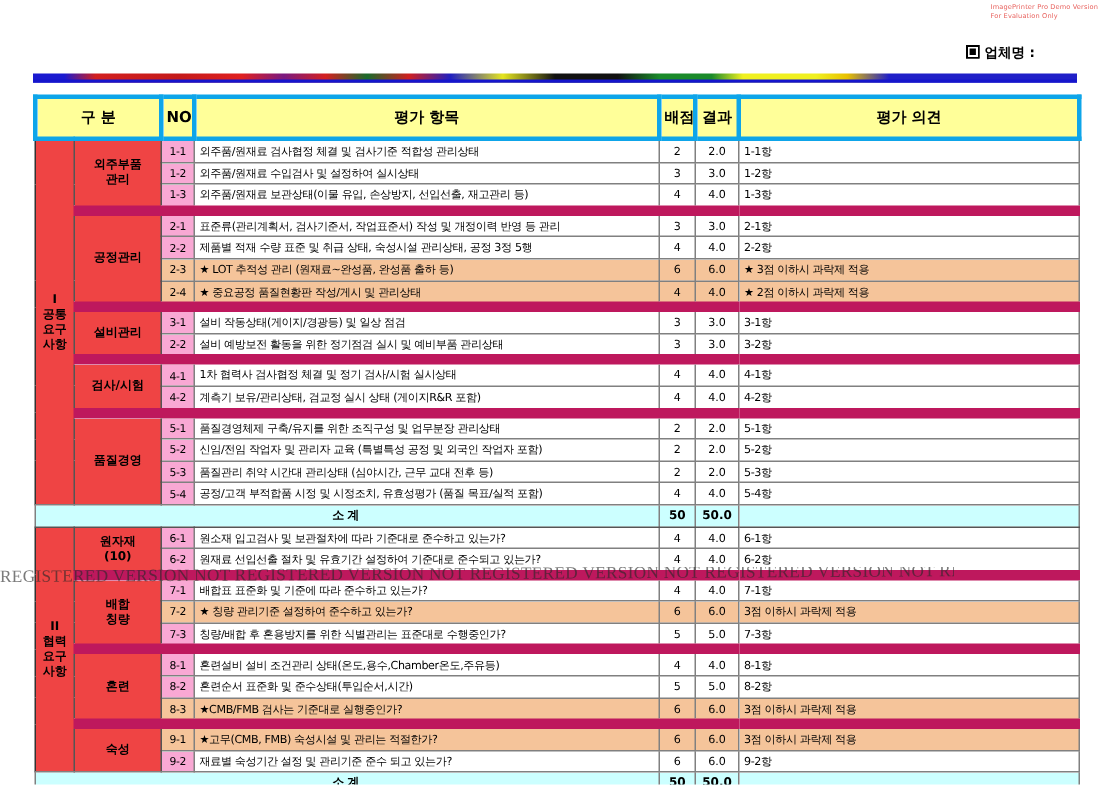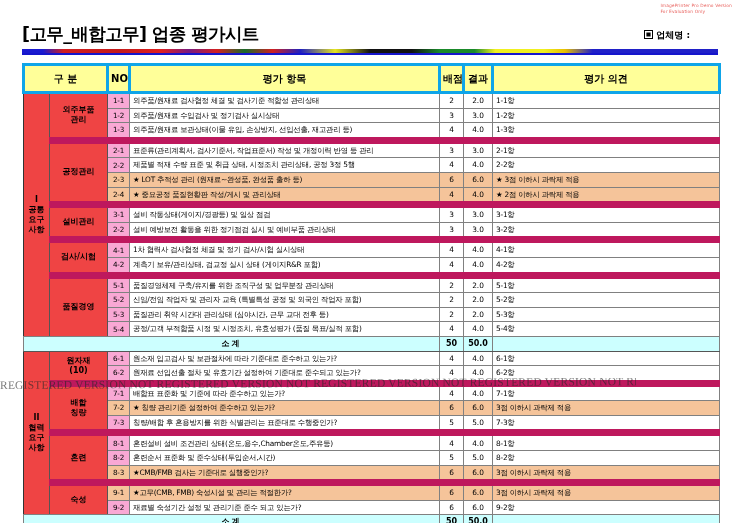--- a/index.html
+++ b/index.html
@@ -215,21 +215,20 @@
     margin-top: 1px;
   }
 </style>
 </head>
 <body>
 
 <div class="demo-stamp">ImagePrinter Pro Demo Version
 For Evaluation Only</div>
 
 <div class="title-wrap">
-  <span class="doc-title">[고무_배합고무] 업종 평가시트</span>
   <span class="company-box">
     <span class="sq-bullet"></span><span>업체명 :</span>
   </span>
 </div>
 
 <div class="rule"></div>
 
 <table class="sheet">
   <colgroup>
     <col class="c-sec">
@@ -255,21 +254,21 @@
         <td class="sec" rowspan="15">I<br>공통<br>요구<br>사항</td>
         <td class="cat" rowspan="3">외주부품<br>관리</td>
         <td class="no">1-1</td>
         <td class="item">외주품/원재료 검사협정 체결 및 검사기준 적합성 관리상태</td>
         <td class="score">2</td>
         <td class="res">2.0</td>
         <td class="cmt">1-1항</td>
       </tr>
       <tr>
         <td class="no">1-2</td>
-        <td class="item">외주품/원재료 수입검사 및 정기검사 실시상태</td>
+        <td class="item">외주품/원재료 수입검사 및 설정하여 실시상태</td>
         <td class="score">3</td>
         <td class="res">3.0</td>
         <td class="cmt">1-2항</td>
       </tr>
       <tr>
         <td class="no">1-3</td>
         <td class="item">외주품/원재료 보관상태(이물 유입, 손상방지, 선입선출, 재고관리 등)</td>
         <td class="score">4</td>
         <td class="res">4.0</td>
         <td class="cmt">1-3항</td>
@@ -277,21 +276,21 @@
       <tr class=" grp-top">
         <td class="cat" rowspan="4">공정관리</td>
         <td class="no">2-1</td>
         <td class="item">표준류(관리계획서, 검사기준서, 작업표준서) 작성 및 개정이력 반영 등 관리</td>
         <td class="score">3</td>
         <td class="res">3.0</td>
         <td class="cmt">2-1항</td>
       </tr>
       <tr>
         <td class="no">2-2</td>
-        <td class="item">제품별 적재 수량 표준 및 취급 상태, 시정조치 관리상태, 공정 3정 5행</td>
+        <td class="item">제품별 적재 수량 표준 및 취급 상태, 숙성시설 관리상태, 공정 3정 5행</td>
         <td class="score">4</td>
         <td class="res">4.0</td>
         <td class="cmt">2-2항</td>
       </tr>
       <tr class="hl">
         <td class="no">2-3</td>
         <td class="item">★ LOT 추적성 관리 (원재료~완성품, 완성품 출하 등)</td>
         <td class="score">6</td>
         <td class="res">6.0</td>
         <td class="cmt">★ 3점 이하시 과락제 적용</td>

